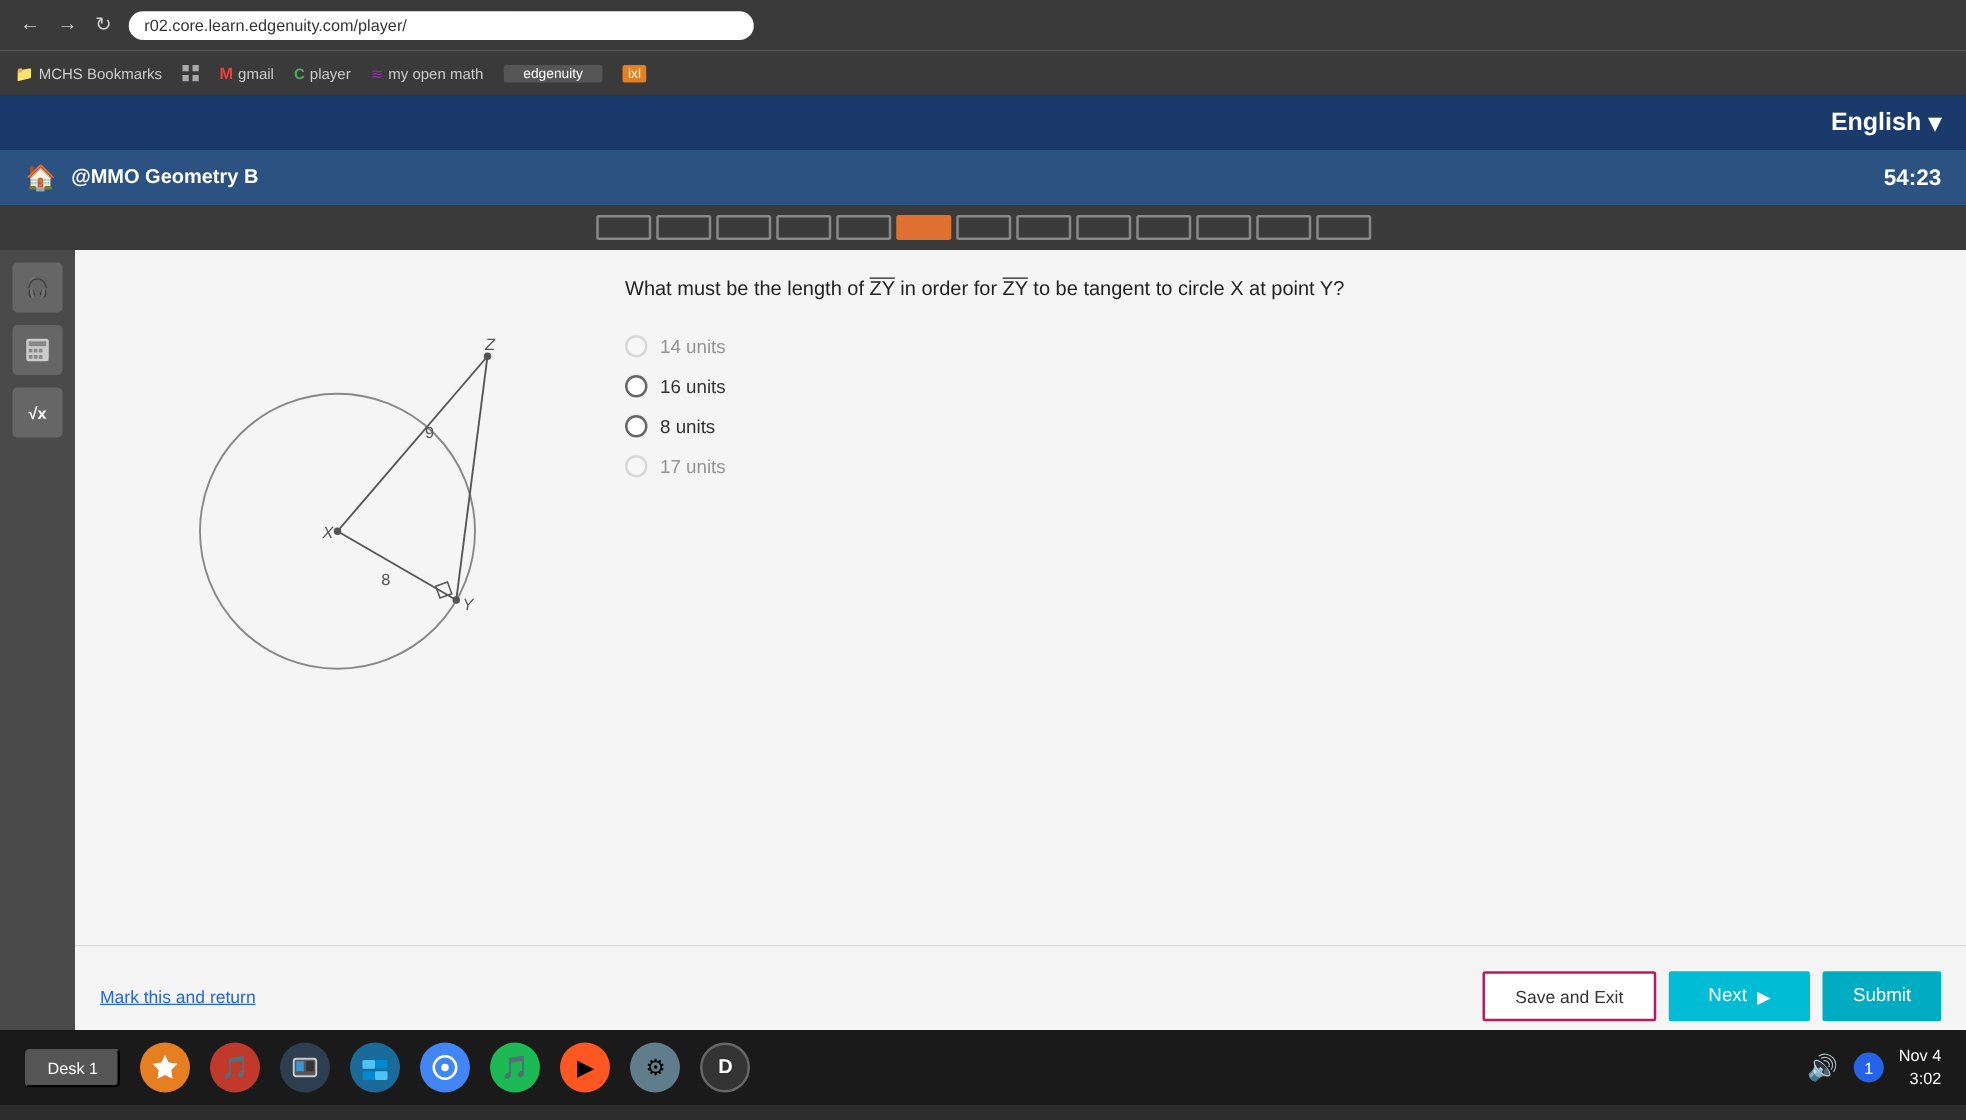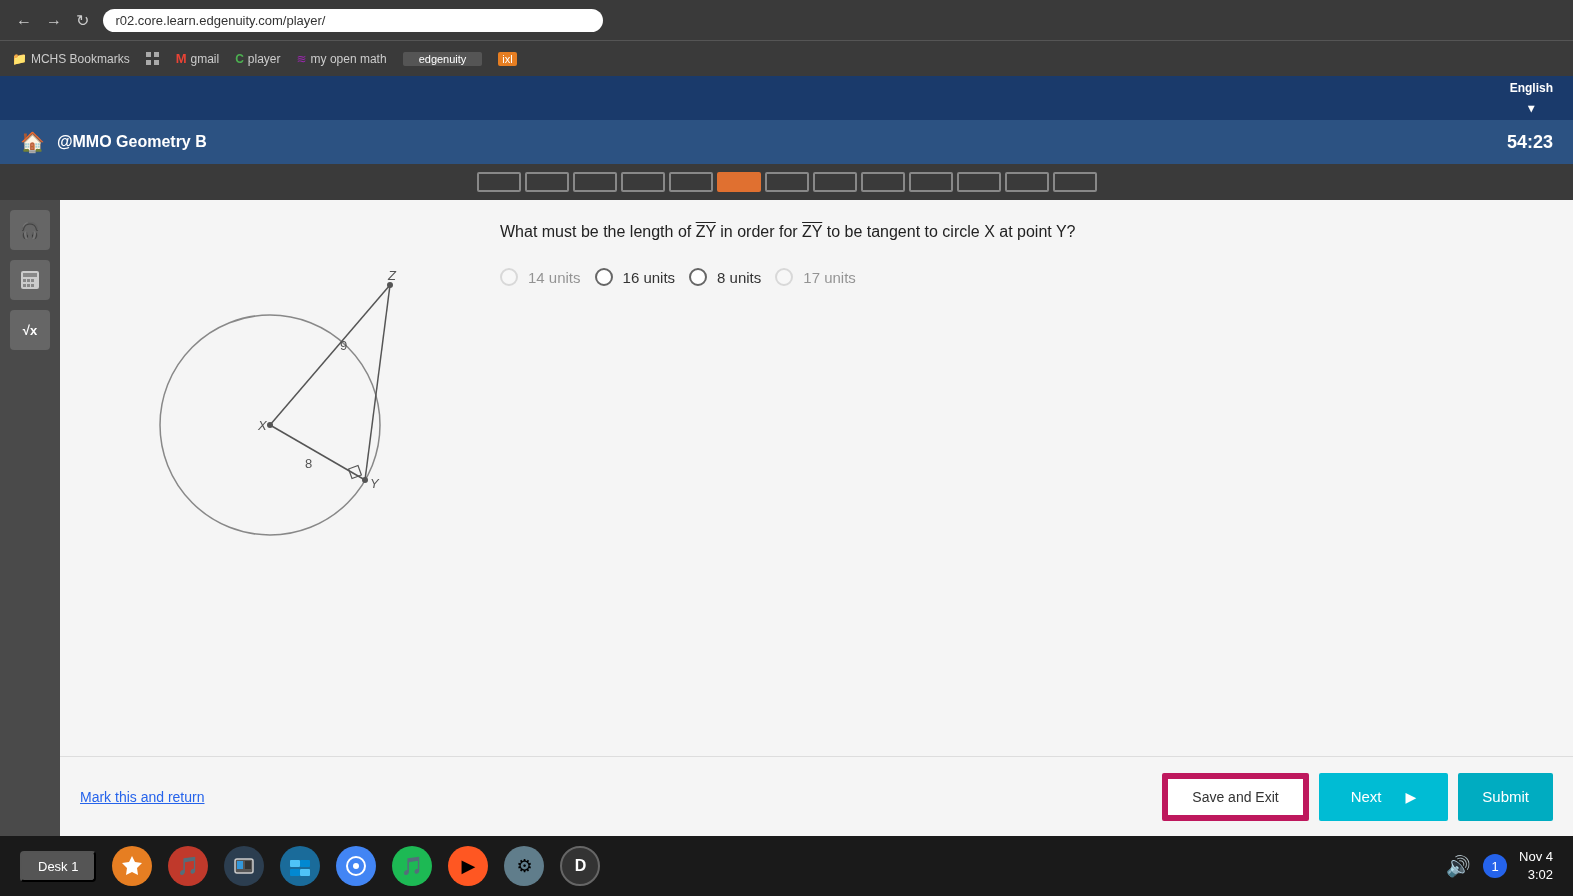--- a/index.html
+++ b/index.html
@@ -10,21 +10,21 @@
     .nav-buttons { display: flex; gap: 6px; }
     .nav-btn { background: none; border: none; color: #ccc; font-size: 16px; cursor: pointer; padding: 4px; }
     .address-bar { flex: 1; background: #fff; border-radius: 20px; padding: 4px 12px; font-size: 13px; color: #333; max-width: 500px; }
 
     
     .bookmarks-bar { background: #3a3a3a; height: 36px; display: flex; align-items: center; padding: 0 12px; gap: 16px; border-top: 1px solid #555; }
     .bookmark-item { color: #ccc; font-size: 12px; display: flex; align-items: center; gap: 4px; cursor: pointer; }
 
     
     .lang-bar { background: #1a3a6b; height: 44px; display: flex; align-items: center; justify-content: flex-end; padding: 0 20px; }
-    .lang-selector { color: #fff; font-size: 12px; font-weight: bold; display: flex; align-items: center; gap: 6px; cursor: pointer; flex-direction: column; }
+    .lang-selector { color: #fff; font-size: 20px; font-weight: bold; display: flex; align-items: center; gap: 6px; cursor: pointer; }
 
     
     .app-header { background: #2c5282; height: 44px; display: flex; align-items: center; justify-content: space-between; padding: 0 20px; }
     .app-header-left { display: flex; align-items: center; gap: 12px; }
     .home-icon { color: #fff; font-size: 20px; }
     .app-title { color: #fff; font-size: 16px; font-weight: bold; }
     .timer { color: #fff; font-size: 18px; font-weight: bold; }
 
     
     .progress-area { background: #3a3a3a; height: 36px; display: flex; align-items: center; justify-content: center; gap: 4px; padding: 0 20px; }
@@ -41,37 +41,37 @@
 
     
     .question-panel { flex: 1; background: #f5f5f5; display: flex; flex-direction: column; }
     .question-content { flex: 1; display: flex; padding: 20px; gap: 40px; }
     .diagram-area { flex: 0 0 380px; display: flex; align-items: flex-start; justify-content: center; padding-top: 10px; }
     .question-text-area { flex: 1; }
     .question-text { font-size: 16px; color: #222; line-height: 1.5; margin-bottom: 24px; }
     .question-text .overline { text-decoration: overline; }
 
     
-    .answer-choices { display: flex; flex-direction: row; gap: 14px; }
+    .answer-choices { display: flex; flex-direction: column; gap: 14px; }
     .answer-choice { display: flex; align-items: center; gap: 10px; cursor: pointer; }
     .answer-choice.disabled { opacity: 0.5; }
     .radio-btn { width: 18px; height: 18px; border-radius: 50%; border: 2px solid #666; background: #fff; flex-shrink: 0; }
     .answer-label { font-size: 15px; color: #333; }
 
     
     .bottom-bar { background: #f5f5f5; height: 80px; display: flex; align-items: center; justify-content: space-between; padding: 0 20px; border-top: 1px solid #ddd; }
     .mark-return-link { color: #2563eb; font-size: 14px; text-decoration: underline; cursor: pointer; text-align: center; }
     .action-buttons { display: flex; gap: 10px; }
-    .btn-save-exit { background: #fff; border: 6px solid #be185d; color: #333; padding: 10px 24px; font-size: 14px; cursor: pointer; border-radius: 2px; }
-    .btn-next { background: #00bcd4; border: none; color: #fff; padding: 10px 32px; font-size: 15px; cursor: pointer; border-radius: 2px; display: flex; align-items: center; gap: 24px; }
+    .btn-save-exit { background: #fff; border: 2px solid #be185d; color: #333; padding: 10px 24px; font-size: 14px; cursor: pointer; border-radius: 2px; }
+    .btn-next { background: #00bcd4; border: none; color: #fff; padding: 10px 32px; font-size: 15px; cursor: pointer; border-radius: 2px; display: flex; align-items: center; gap: 8px; }
     .btn-submit { background: #00acc1; border: none; color: #fff; padding: 10px 24px; font-size: 15px; cursor: pointer; border-radius: 2px; }
     .next-arrow { font-size: 14px; }
 
     
-    .taskbar { background: #1a1a1a; height: 60px; display: flex; align-items: center; padding: 0 20px; gap: 16px; position: absolute; bottom: 0; width: 100%; }
+    .taskbar { background: #1a1a1a; height: 60px; display: flex; align-items: center; padding: 0 20px; gap: 16px; position: absolute; bottom: 12px; width: 100%; }
     .taskbar-desk { background: #555; color: #fff; padding: 6px 16px; border-radius: 4px; font-size: 13px; cursor: pointer; }
     .taskbar-icon { width: 40px; height: 40px; border-radius: 50%; display: flex; align-items: center; justify-content: center; font-size: 18px; cursor: pointer; }
     .taskbar-time { color: #fff; font-size: 13px; margin-left: auto; text-align: right; line-height: 1.4; }
     .taskbar-spacer { flex: 1; }
     .taskbar-right { display: flex; align-items: center; gap: 12px; }
     .system-icon { color: #ccc; font-size: 20px; cursor: pointer; }
 
     svg { overflow: visible; }
   </style>
 </head>

